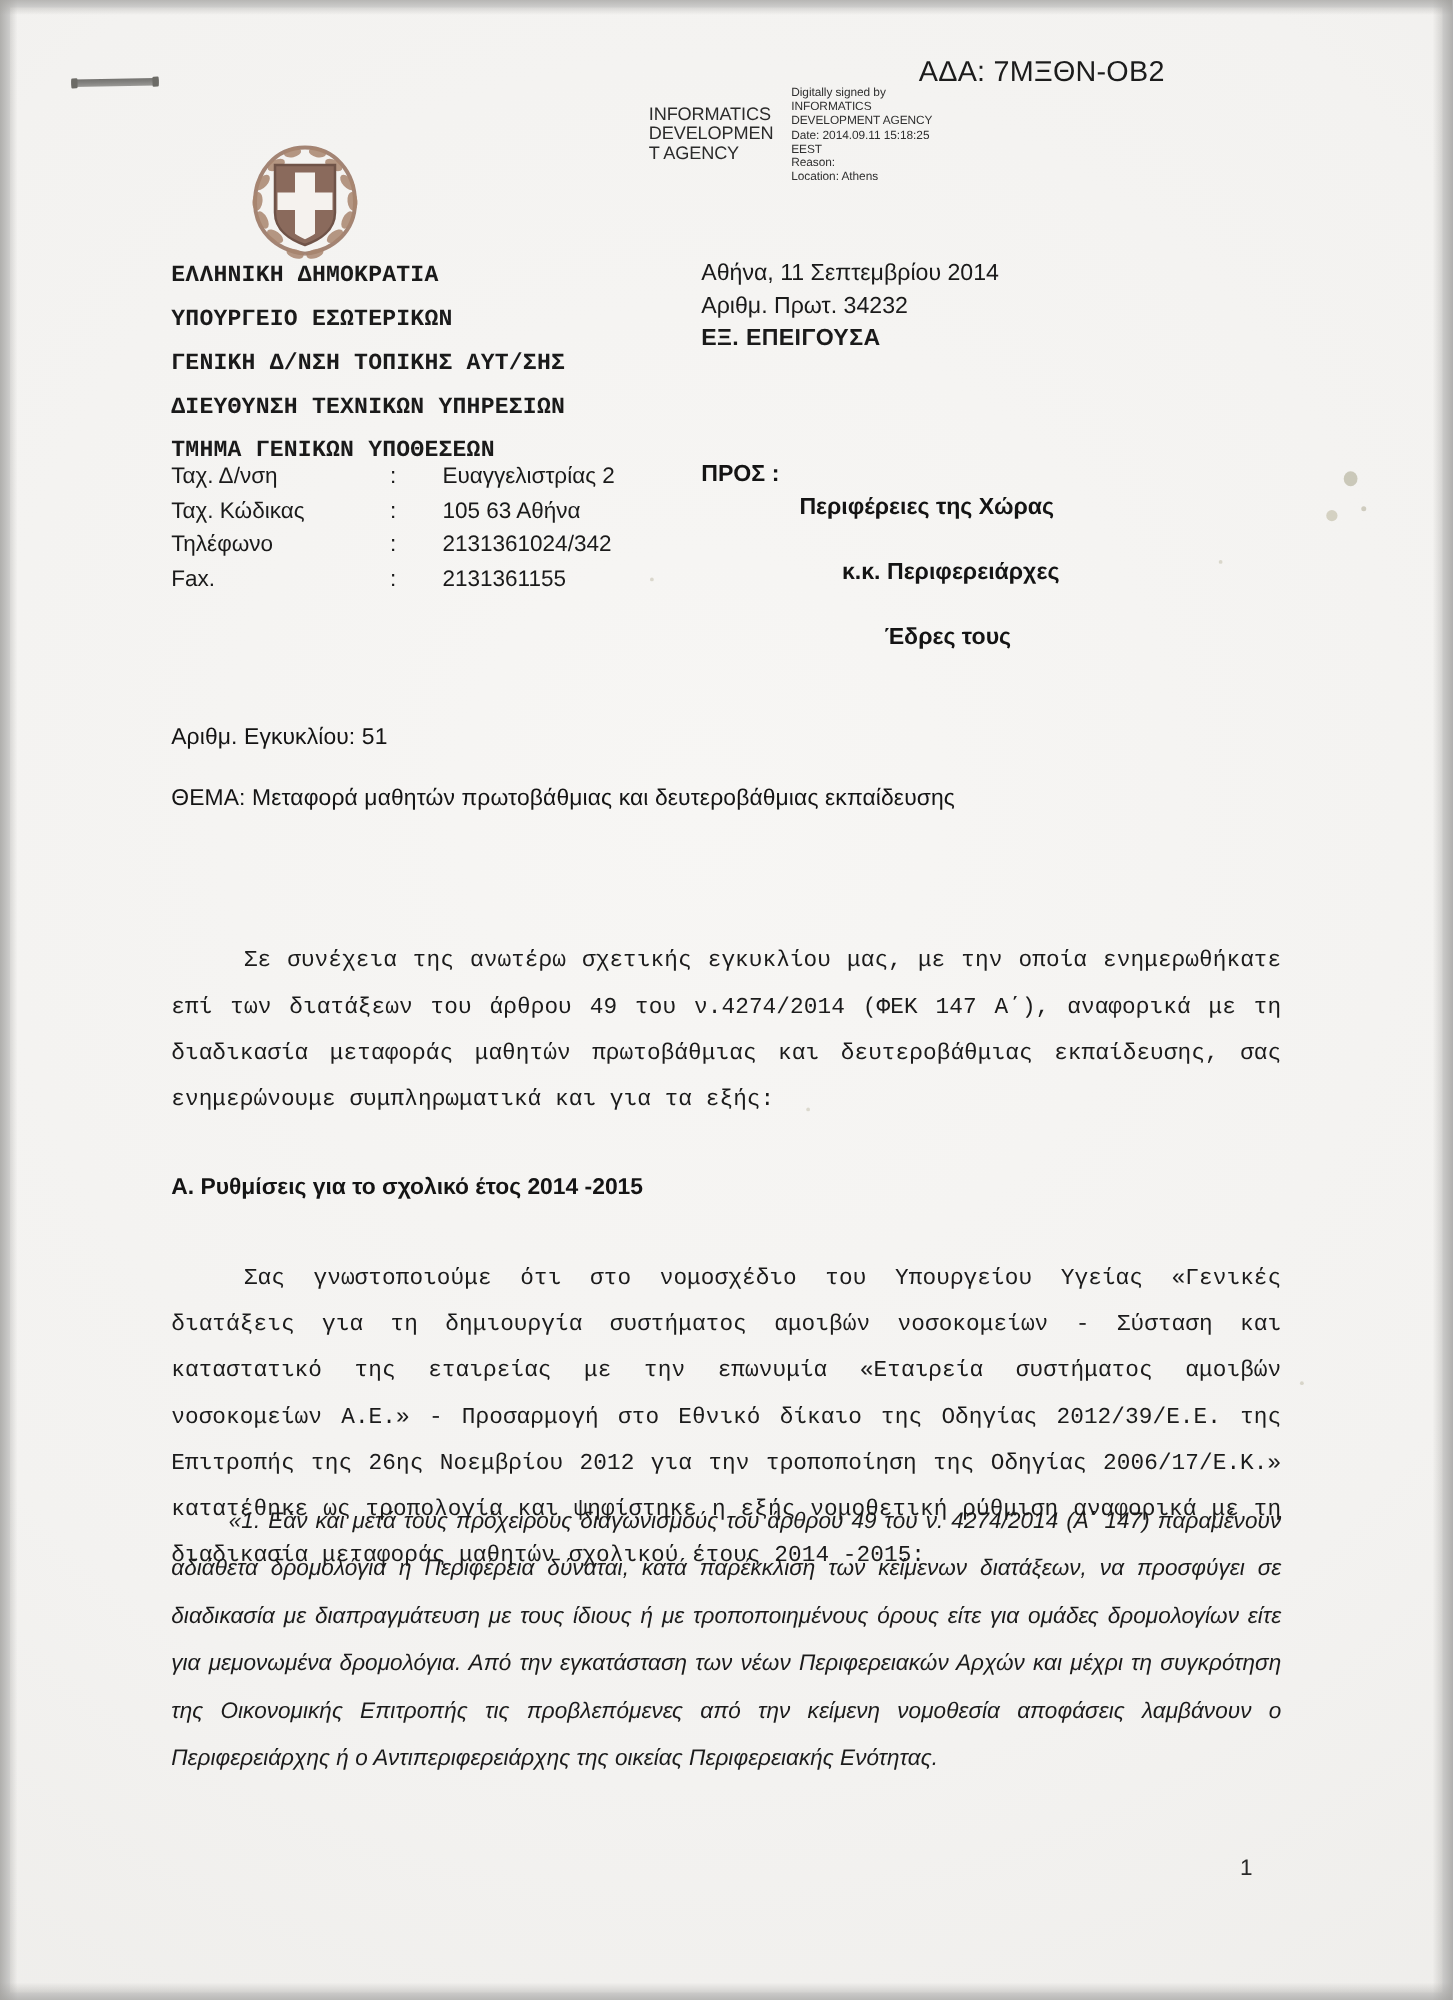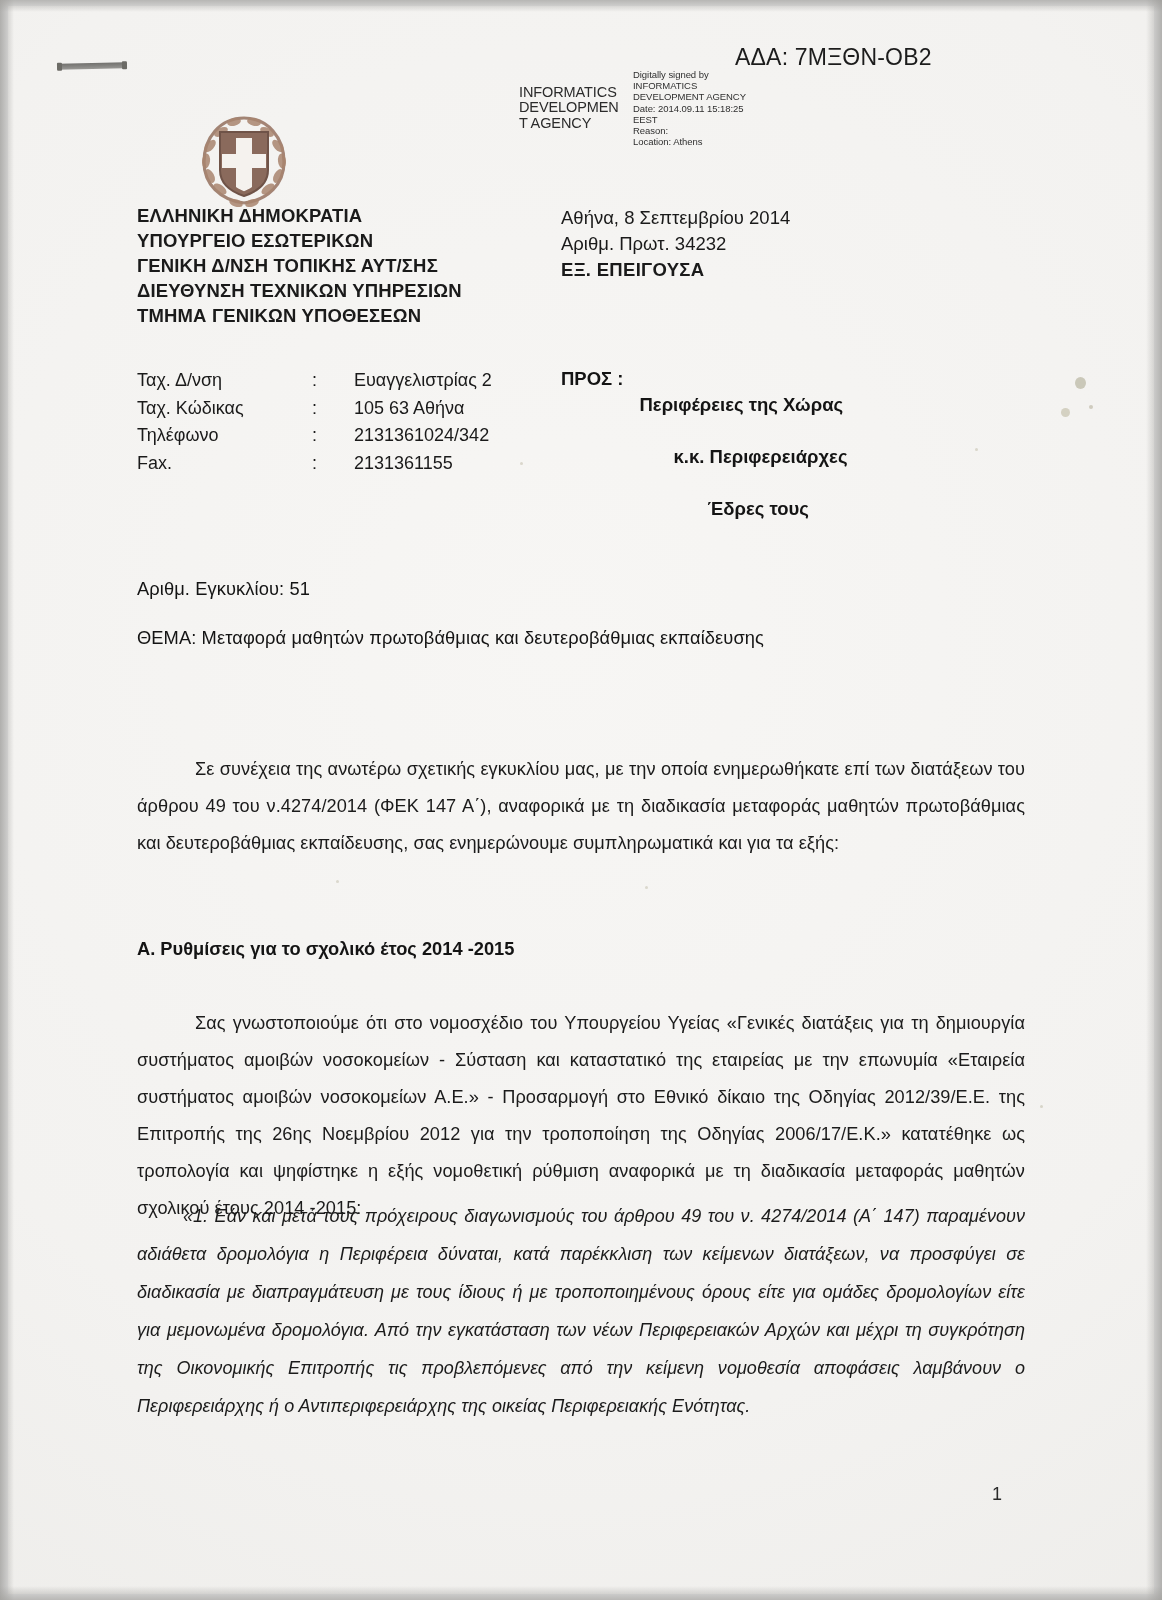--- a/index.html
+++ b/index.html
@@ -114,24 +114,24 @@
   .emblem {
     position: absolute;
     left: 190px; top: 108px;
     width: 108px; height: 104px;
   }
 
   
   .ministry {
     position: absolute;
     left: 137px; top: 203px;
-    font-family: Liberation Sans, sans-serif;
+    font-family: Liberation Mono, monospace;
     font-weight: bold;
     font-size: 18.5px;
-    line-height: 25px;
+    line-height: 35px;
     color: #1a1a1a;
     letter-spacing: .15px;
     white-space: pre-line;
   }
 
   
   .datebox {
     position: absolute;
     left: 561px; top: 205px;
     font-family: "Liberation Sans", sans-serif;
@@ -185,21 +185,21 @@
   }
   .subj.s-num   { top: 578px; }
   .subj.s-thema { top: 627px; text-align: center; }
   .subj.s-schet { top: 677px; }
 
   
   .body-p {
     position: absolute;
     left: 137px;
     width: 888px;
-    font-family: Liberation Sans, sans-serif;
+    font-family: Liberation Mono, monospace;
     font-size: 18.2px;
     line-height: 37px;
     color: #1b1b1b;
     text-align: justify;
     text-indent: 58px;
     letter-spacing: .05px;
   }
   .p1 { top: 751px; }
   .p2 { top: 1005px; }
 
@@ -300,21 +300,21 @@
     </svg>
   </div>
 
   <div class="ministry">ΕΛΛΗΝΙΚΗ ΔΗΜΟΚΡΑΤΙΑ
 ΥΠΟΥΡΓΕΙΟ ΕΣΩΤΕΡΙΚΩΝ
 ΓΕΝΙΚΗ Δ/ΝΣΗ ΤΟΠΙΚΗΣ ΑΥΤ/ΣΗΣ
 ΔΙΕΥΘΥΝΣΗ ΤΕΧΝΙΚΩΝ ΥΠΗΡΕΣΙΩΝ
 ΤΜΗΜΑ ΓΕΝΙΚΩΝ ΥΠΟΘΕΣΕΩΝ</div>
 
   <div class="datebox">
-    <div>Αθήνα, 8 Σεπτεμβρίου 2014</div>
+    <div>Αθήνα, 11 Σεπτεμβρίου 2014</div>
     <div>Αριθμ. Πρωτ. 34232</div>
     <div class="urgent">ΕΞ. ΕΠΕΙΓΟΥΣΑ</div>
   </div>
 
   <div class="contact">
     <table>
       <tbody>
           <tr>
         <td class="lbl">Ταχ. Δ/νση</td>
         <td class="col">:</td>

